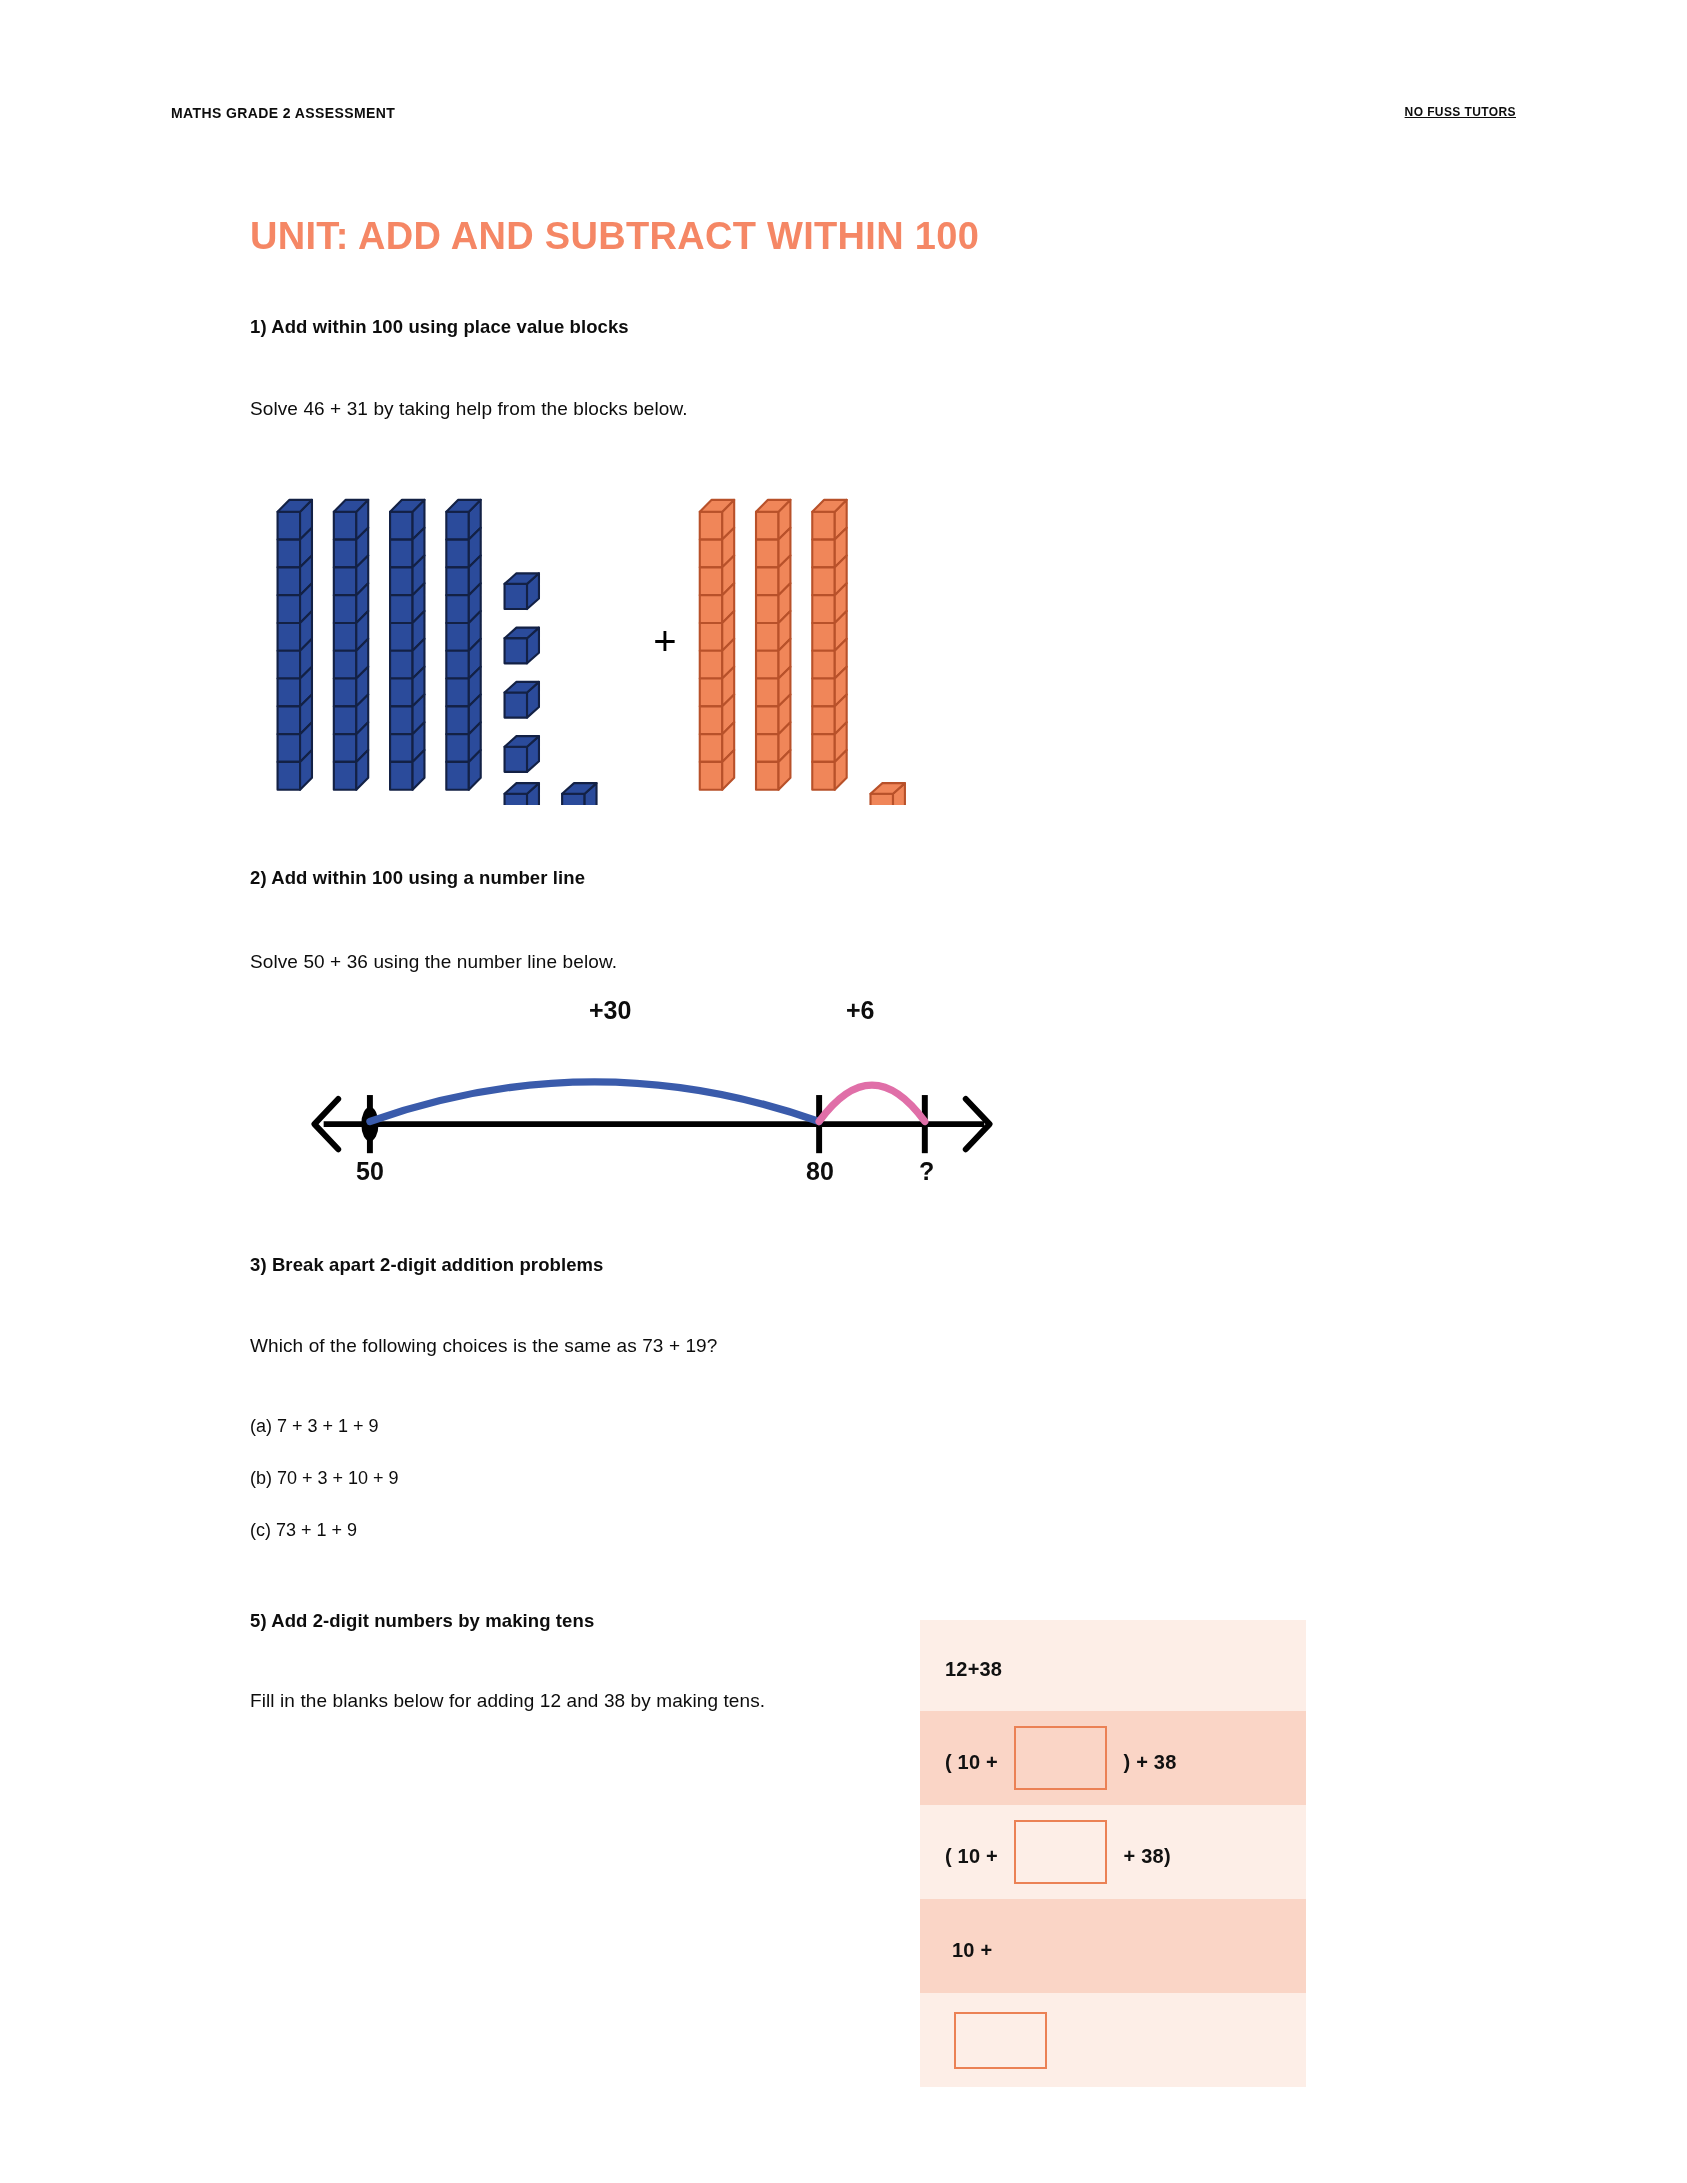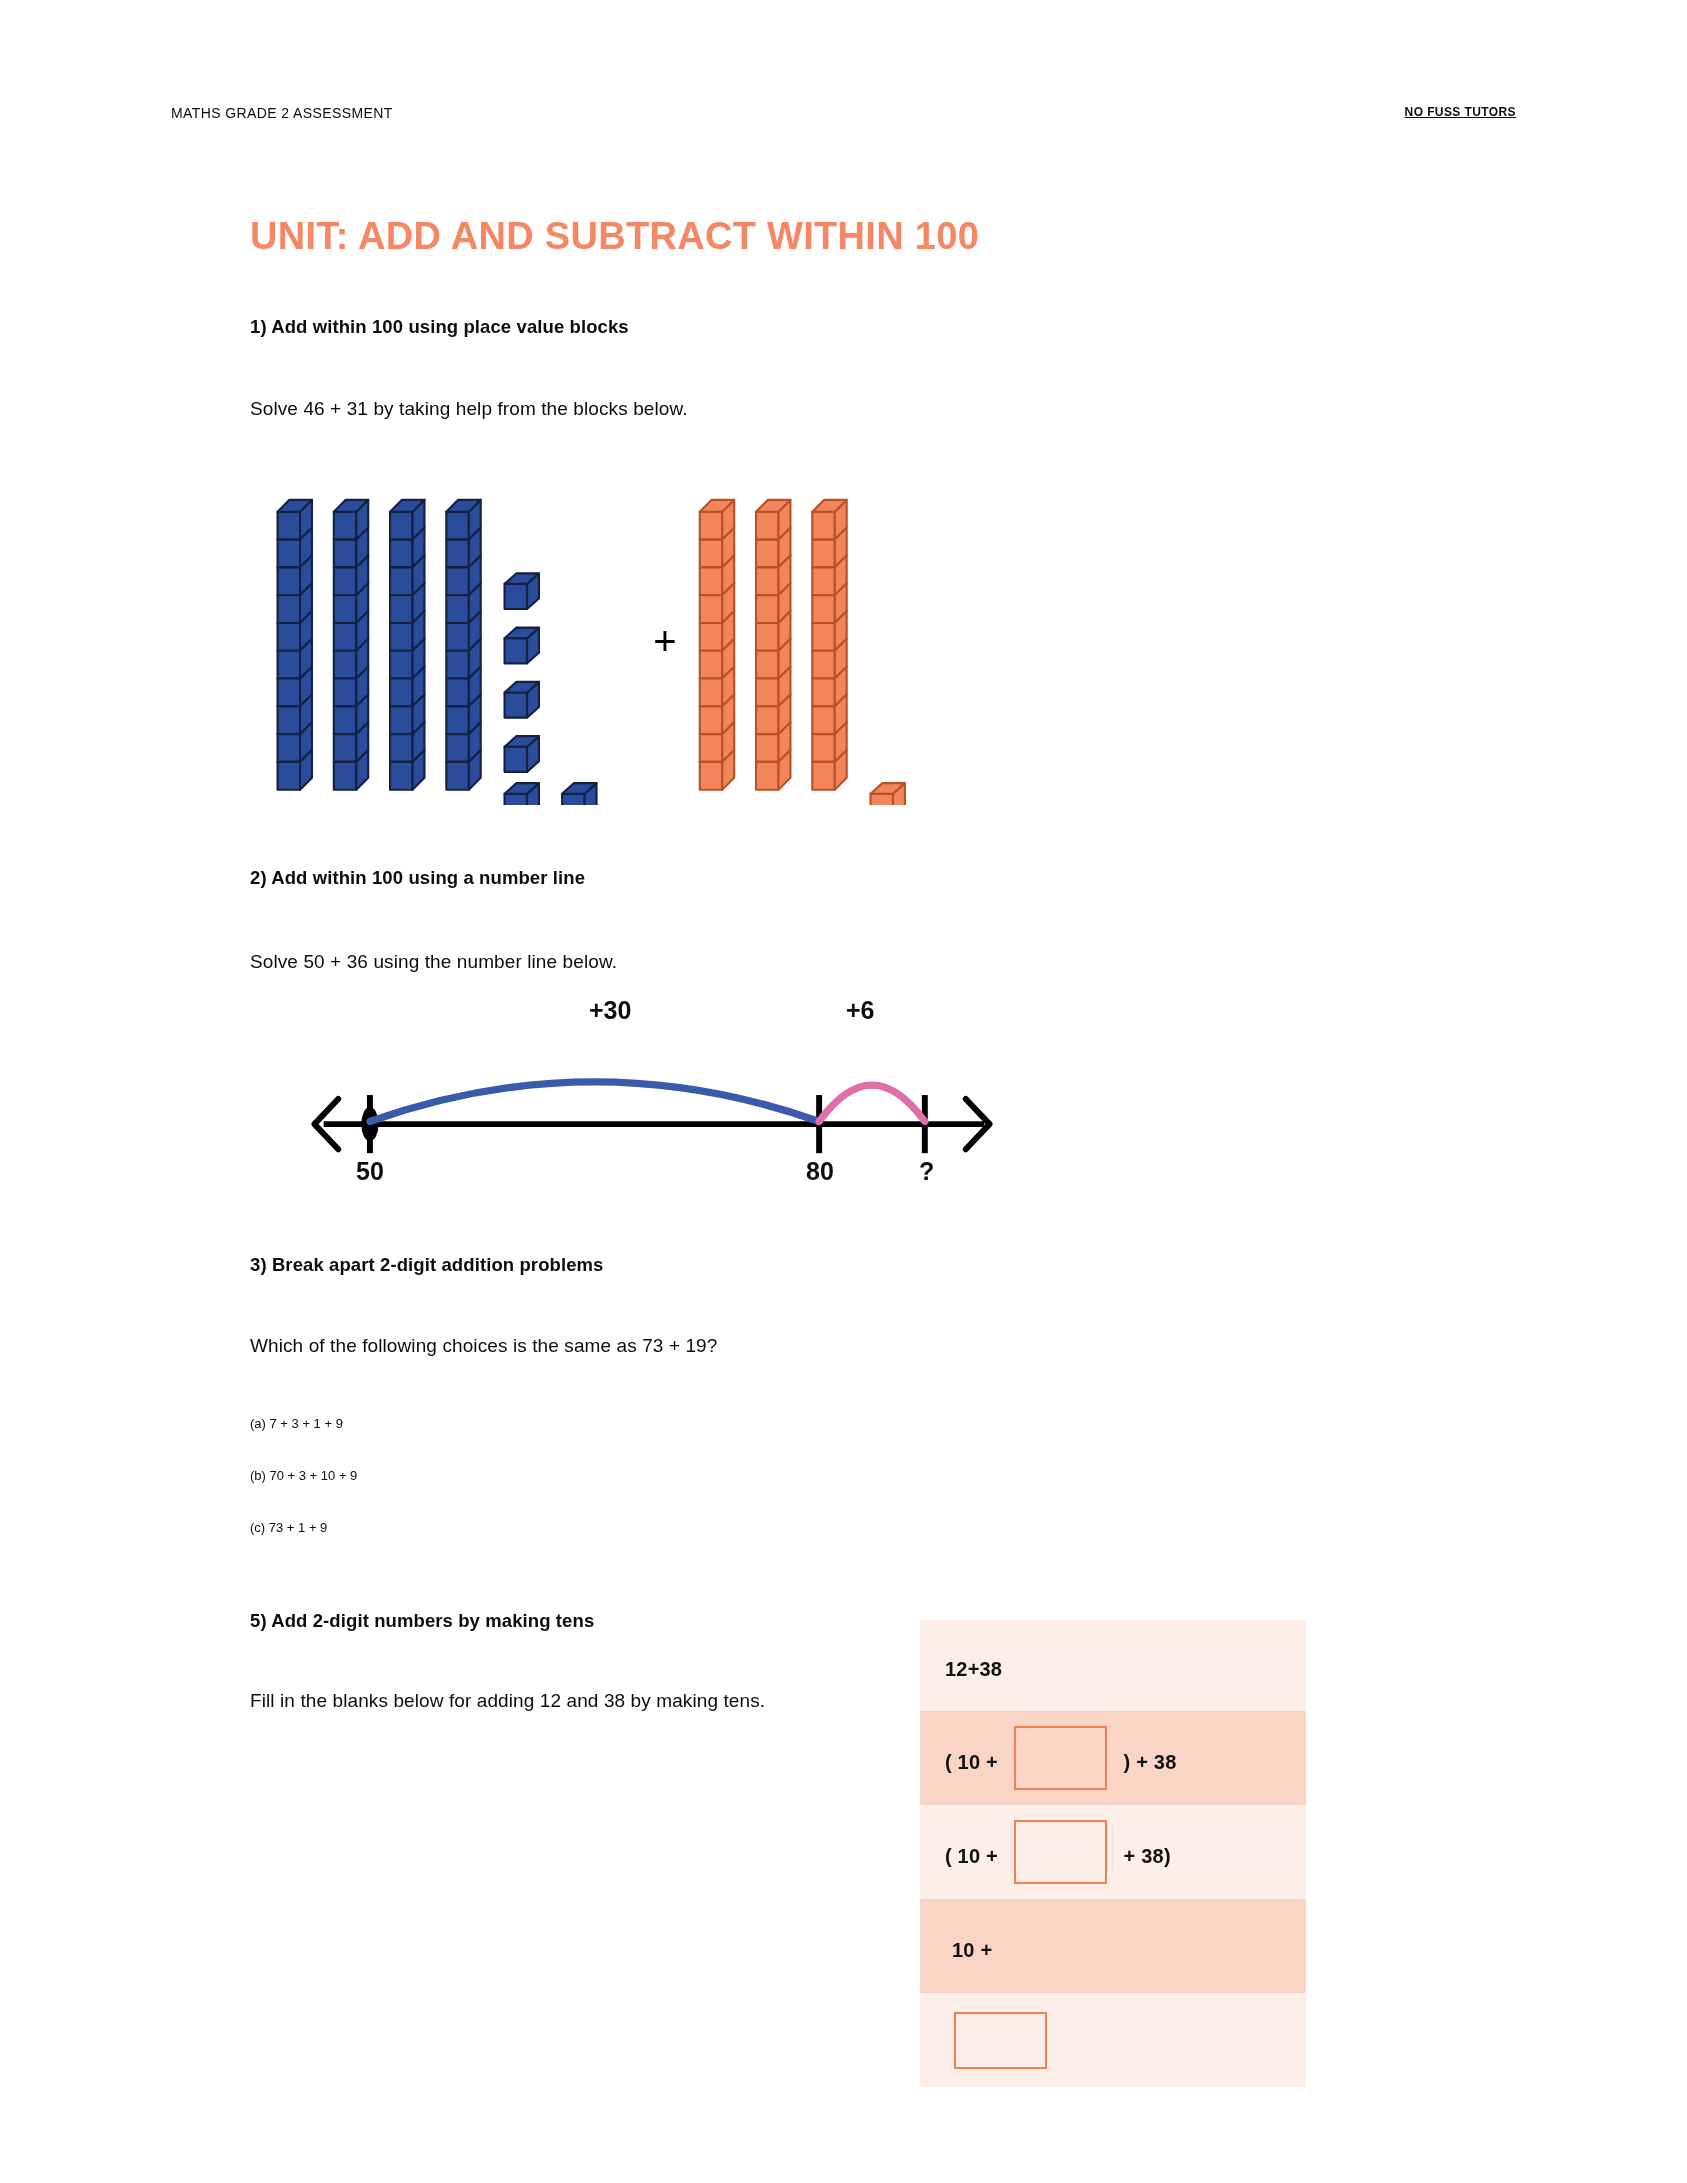--- a/index.html
+++ b/index.html
@@ -23,21 +23,21 @@
     top: 105px;
     left: 0;
     width: 1687px;
     height: 20px;
   }
   .run-head-left {
     position: absolute;
     left: 171px;
     top: 0;
     font-size: 14px;
-    font-weight: 400;
+    font-weight: 700;
     letter-spacing: 0.4px;
   }
   .run-head-right {
     position: absolute;
     right: 171px;
     top: 0;
     font-size: 12px;
     font-weight: 700;
     letter-spacing: 0.4px;
     text-decoration: underline;
@@ -74,21 +74,21 @@
     position: absolute;
     left: 0;
     font-size: 19px;
     font-weight: 400;
     line-height: 1.62;
     letter-spacing: 0.1px;
   }
   .choice {
     position: absolute;
     left: 0;
-    font-size: 13px;
+    font-size: 18px;
     font-weight: 400;
     white-space: nowrap;
   }
 
   
   .blocks-area {
     position: absolute;
     left: 13.2px;
     top: 474px;
     width: 675px;

